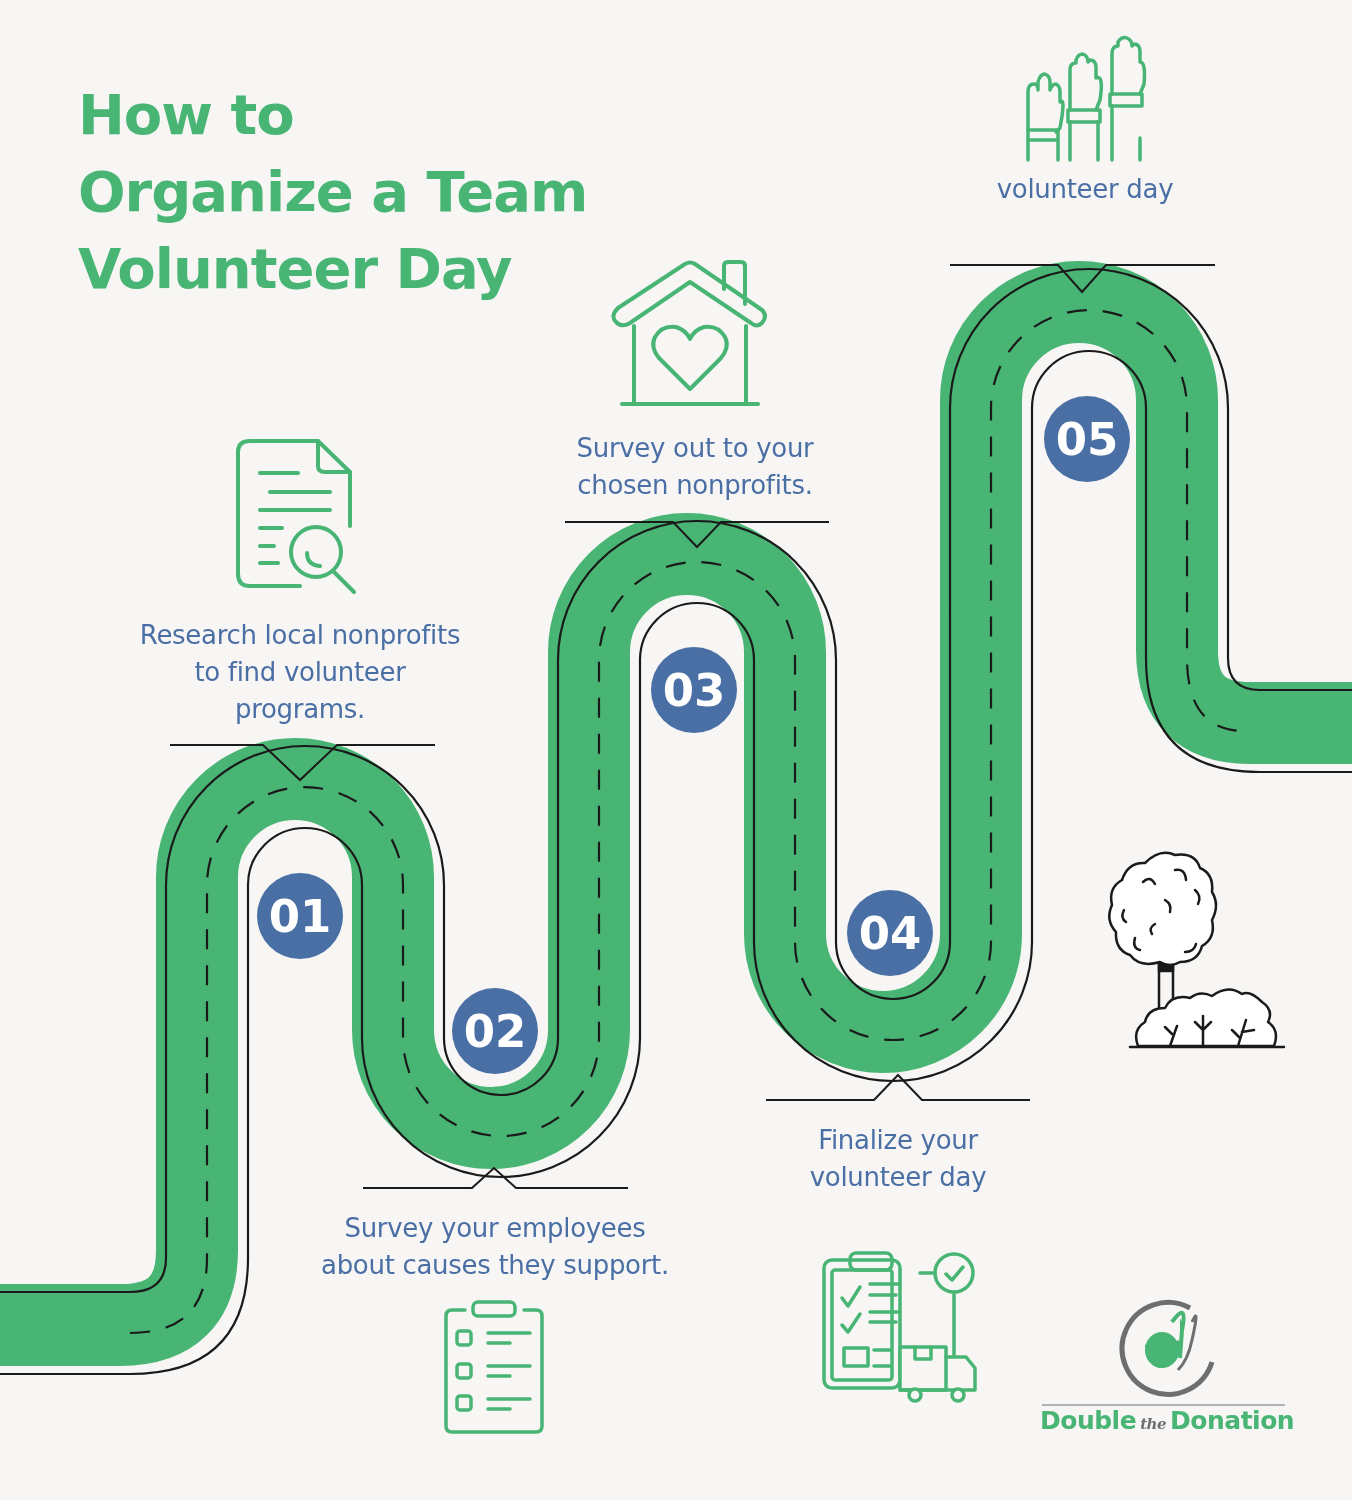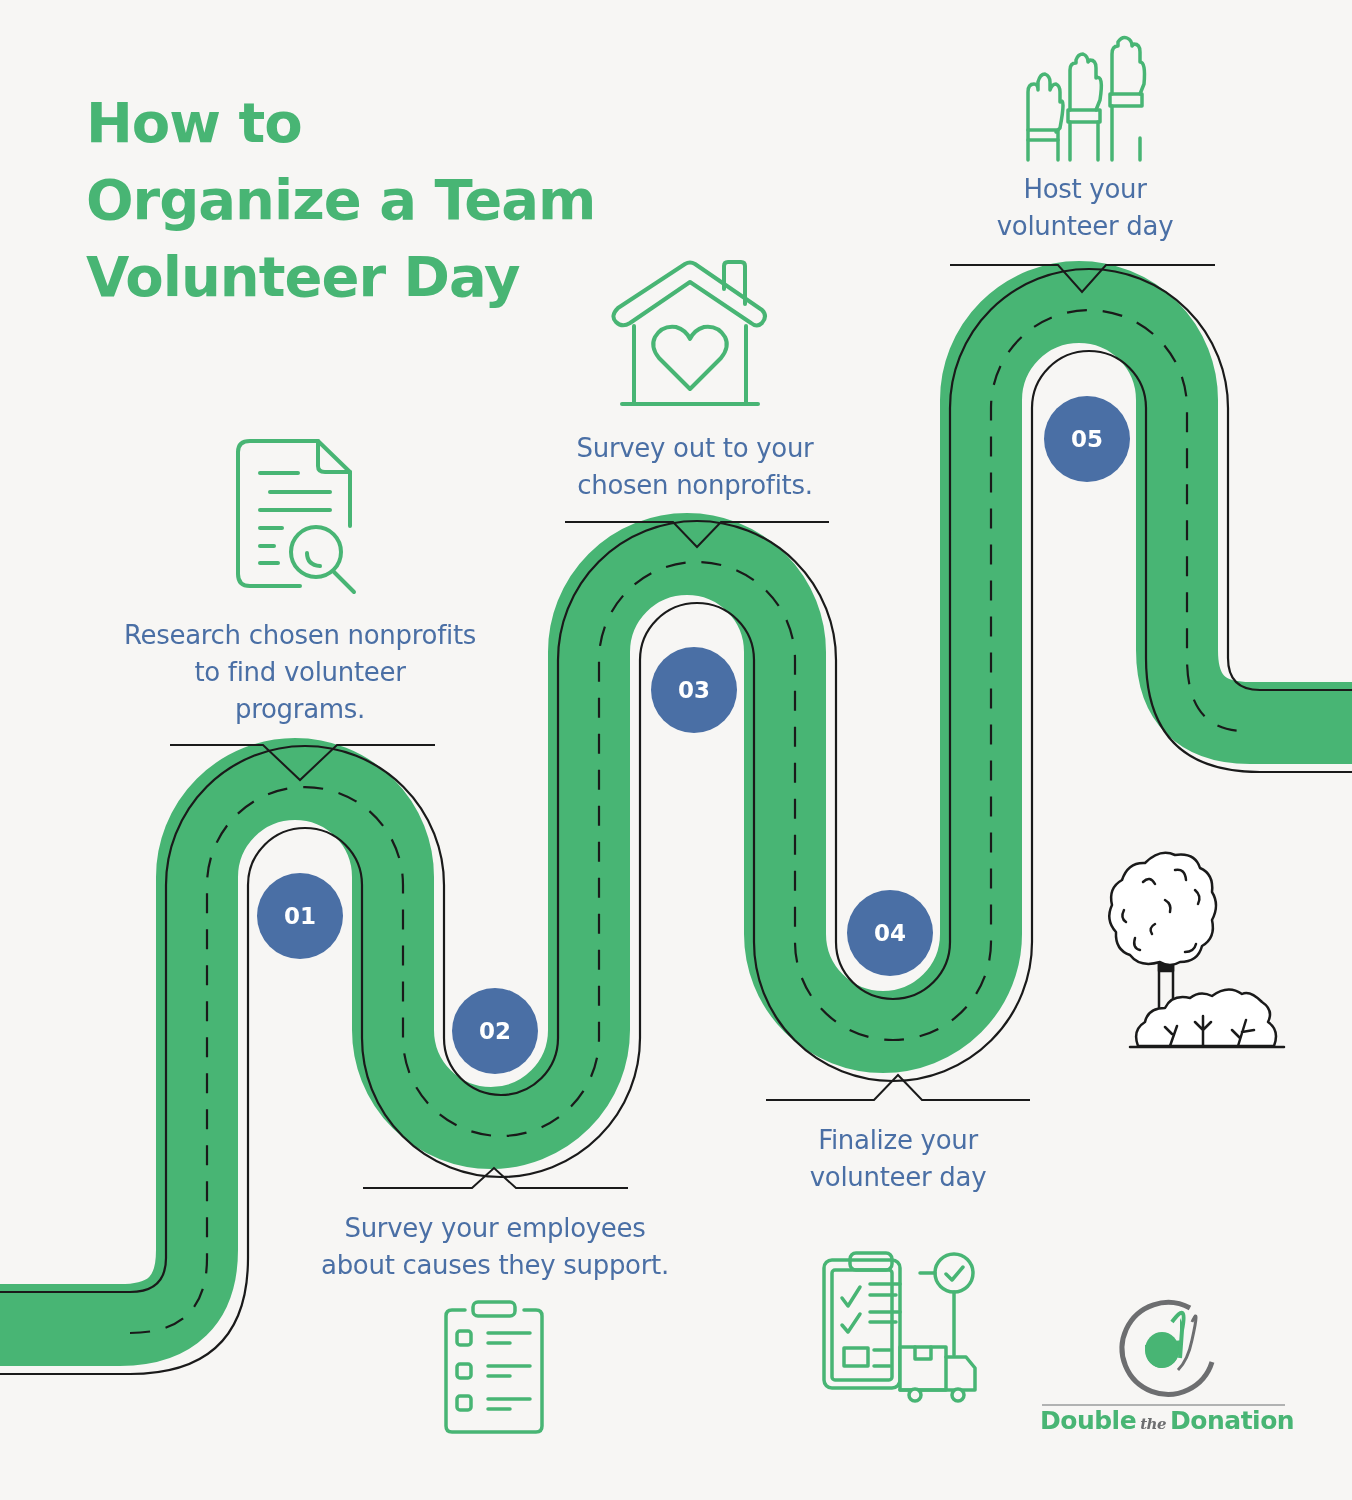--- a/index.html
+++ b/index.html
@@ -1,21 +1,21 @@
 <!DOCTYPE html>
 <html><head>
 <meta charset="utf-8">
 <style>
   html, body { margin:0; padding:0; }
   body { width:1352px; height:1500px; background:#f7f6f4; position:relative; overflow:hidden; font-family:"Liberation Sans", "DejaVu Sans", sans-serif; }
-  .title { position:absolute; left:70px; top:68px; color:#48b574; font-family:"DejaVu Sans", sans-serif; font-weight:bold; font-size:56px; line-height:77px; letter-spacing:-1px; margin:16px; }
+  .title { position:absolute; left:70px; top:68px; color:#48b574; font-family:"DejaVu Sans", sans-serif; font-weight:bold; font-size:56px; line-height:77px; letter-spacing:-1px; margin:8px; }
   .title span { display:block; }
   .step-text { position:absolute; color:#4a6fa5; font-family:"DejaVu Sans", sans-serif; font-size:26px; line-height:37px; text-align:center; letter-spacing:-0.3px; }
   .step-text span { display:block; white-space:nowrap; }
-  .badge { position:absolute; width:86px; height:86px; border-radius:50%; background:#4a6fa5; color:#fff; font-family:"DejaVu Sans", sans-serif; font-weight:bold; font-size:23px; display:flex; align-items:center; justify-content:center; }
+  .badge { position:absolute; width:86px; height:86px; border-radius:50%; background:#4a6fa5; color:#fff; font-family:"DejaVu Sans", sans-serif; font-weight:bold; font-size:45px; display:flex; align-items:center; justify-content:center; }
   svg.layer { position:absolute; left:0; top:0; }
   .logo-text { position:absolute; left:1040px; top:1406px; width:250px; text-align:center; color:#48b574; font-family:"DejaVu Sans", sans-serif; font-weight:bold; font-size:25px; white-space:nowrap; letter-spacing:-0.5px; }
   .logo-the { font-family:"DejaVu Serif", serif; font-style:italic; font-size:15px; color:#6d6e70; font-weight:bold; margin:0 4px; }
 </style>
 </head>
 <body>
 
 <svg class="layer" width="1352" height="1500" viewBox="0 0 1352 1500">
 
   <path d="M -10 1325 L 120 1325 Q 197 1325 197 1250 L 197 877 A 98 98 0 0 1 393 877 L 393 1030 A 98 98 0 0 0 589 1030 L 589 652 A 98 98 0 0 1 785 652 L 785 934 A 98 98 0 0 0 981 934 L 981 400 A 98 98 0 0 1 1177 400 L 1177 650 Q 1177 723 1250 723 L 1360 723" fill="none" stroke="#48b574" stroke-width="82" stroke-linejoin="round"></path>
@@ -133,38 +133,37 @@
   </g>
 </svg>
 
 <h1 class="title">
   <span>How to</span>
   <span>Organize a Team</span>
   <span>Volunteer Day</span>
 </h1>
 
 <div class="step-text" style="left:100px; top:617px; width:400px;">
-  <span>Research chosen nonprofits</span>
+  <span>Research local nonprofits</span>
   <span>to find volunteer</span>
   <span>programs.</span>
 </div>
 <div class="step-text" style="left:280px; top:1210px; width:430px;">
   <span>Survey your employees</span>
   <span>about causes they support.</span>
 </div>
 <div class="step-text" style="left:545px; top:430px; width:300px;">
   <span>Survey out to your</span>
   <span>chosen nonprofits.</span>
 </div>
 <div class="step-text" style="left:748px; top:1122px; width:300px;">
   <span>Finalize your</span>
   <span>volunteer day</span>
 </div>
 <div class="step-text" style="left:935px; top:171px; width:300px;">
-  <span>Host your</span>
   <span>volunteer day</span>
 </div>
 
 <div class="badge" style="left:257px; top:873px;">01</div>
 <div class="badge" style="left:452px; top:988px;">02</div>
 <div class="badge" style="left:651px; top:647px;">03</div>
 <div class="badge" style="left:847px; top:890px;">04</div>
 <div class="badge" style="left:1044px; top:396px;">05</div>
 
 <div class="logo-text">

